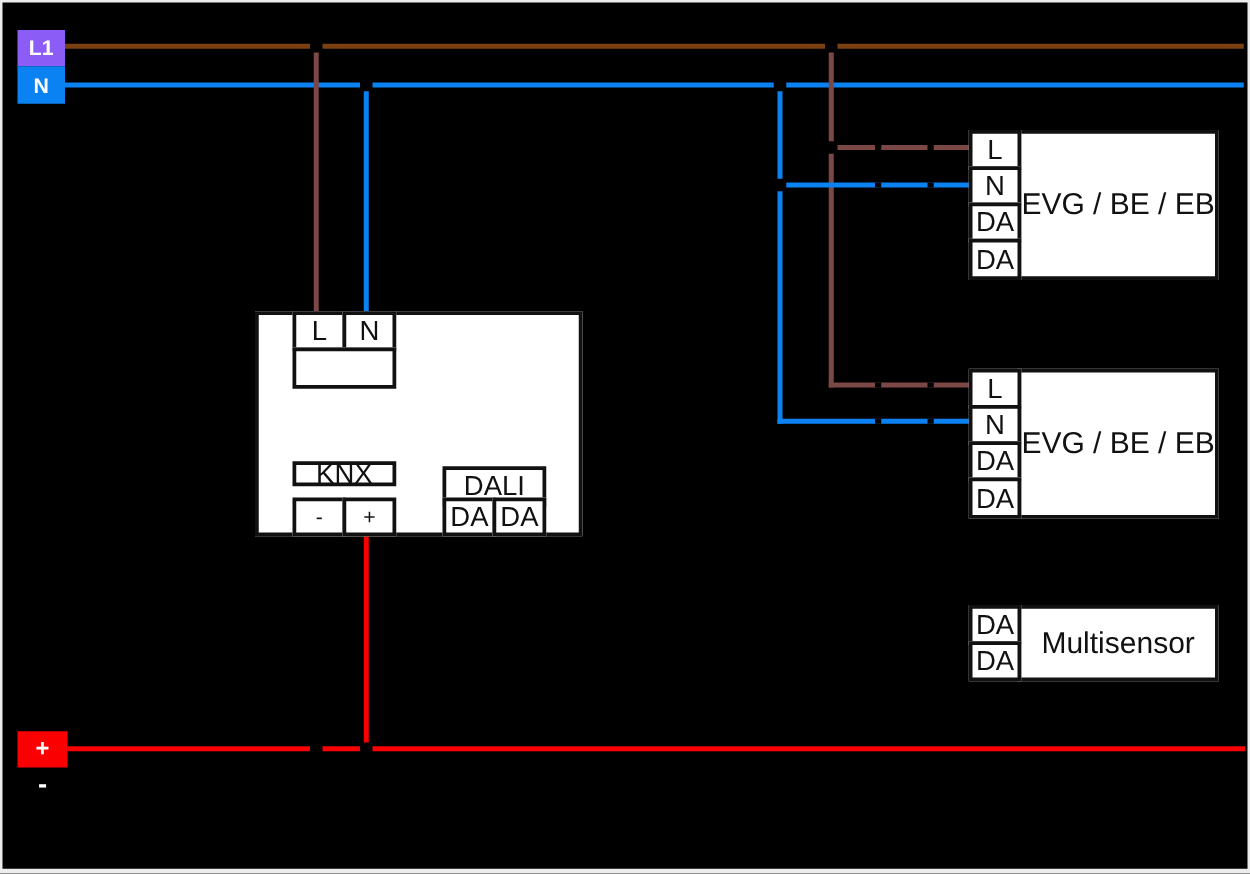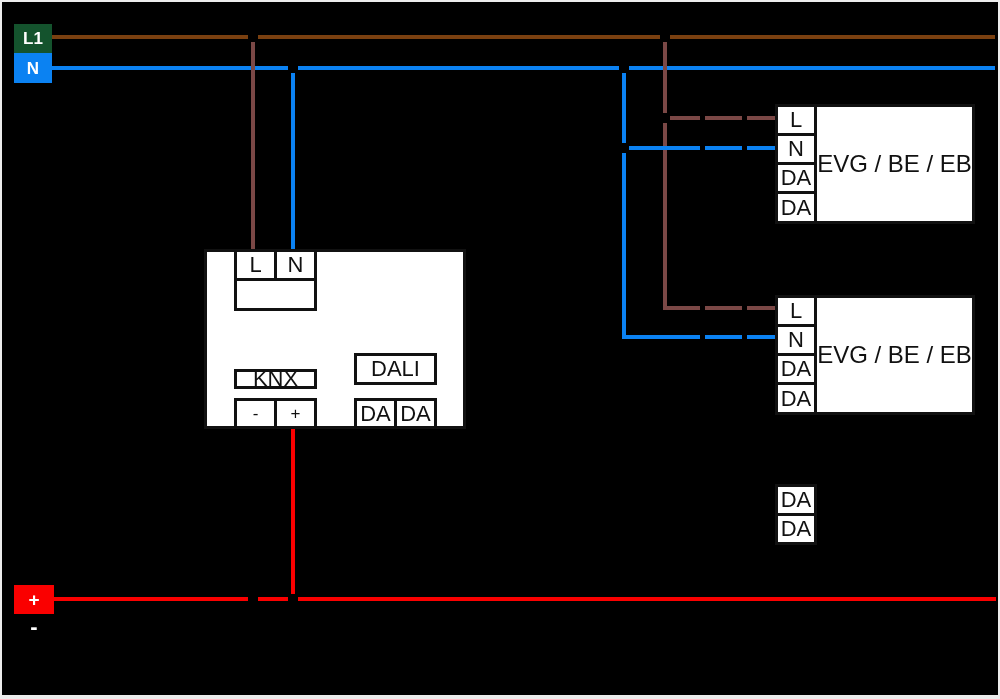--- a/index.html
+++ b/index.html
@@ -32,21 +32,21 @@
   .chip{
     position:absolute;display:flex;align-items:center;justify-content:center;
     color:#fff;font-weight:bold;line-height:1;
   }
 </style>
 </head>
 <body>
 
 <div id="canvas">
 
-  <div class="chip" style="left:12px;top:22px;width:38px;height:29px;background:#14532d;font-size:17px;">L1</div>
+  <div class="chip" style="left:12px;top:22px;width:38px;height:29px;background:#8b5cf6;font-size:17px;">L1</div>
   <div class="chip" style="left:12px;top:51px;width:38px;height:30px;background:#0b82f2;font-size:17px;">N</div>
 
   <div class="wire" style="left:50px;top:33px;width:943px;height:4px;background:#7a4010;"></div>
   <div class="wire" style="left:50px;top:64px;width:943px;height:4px;background:#0b82f2;"></div>
 
   <div class="chip" style="left:12px;top:583px;width:40px;height:29px;background:#fa0000;font-size:19px;">+</div>
   <div class="chip" style="left:12px;top:612px;width:40px;height:26px;font-size:22px;">-</div>
   <div class="wire" style="left:52px;top:595px;width:942px;height:4px;background:#fa0000;"></div>
 
   <div class="wire" style="left:249px;top:37px;width:4px;height:210px;background:#7b4846;"></div>
@@ -78,32 +78,33 @@
   <div class="tick" style="left:698px;top:333px;width:5px;height:4px;"></div>
   <div class="tick" style="left:740px;top:333px;width:5px;height:4px;"></div>
 
   <div class="bigbox" style="left:202px;top:247px;width:262px;height:180px;"></div>
   <div class="cell" style="left:232px;top:247px;width:43px;height:32px;">L</div>
   <div class="cell" style="left:272px;top:247px;width:43px;height:32px;">N</div>
   <div class="cell" style="left:232px;top:276px;width:83px;height:33px;"></div>
   <div class="cell" style="left:232px;top:367px;width:83px;height:20px;">KNX</div>
   <div class="cell small" style="left:232px;top:396px;width:43px;height:31px;">-</div>
   <div class="cell small" style="left:272px;top:396px;width:43px;height:31px;">+</div>
-  <div class="cell" style="left:352px;top:351px;width:83px;height:32px;text-align:right;">DALI</div>
+  <div class="cell" style="left:352px;top:371px;width:83px;height:32px;text-align:right;">DALI</div>
   <div class="cell" style="left:352px;top:396px;width:43px;height:31px;">DA</div>
   <div class="cell" style="left:392px;top:396px;width:43px;height:31px;">DA</div>
 
   <div class="bigbox" style="left:812px;top:102px;width:161px;height:120px;">EVG / BE / EB</div>
   <div class="cell" style="left:773px;top:102px;width:42px;height:32px;">L</div>
   <div class="cell" style="left:773px;top:131px;width:42px;height:32px;">N</div>
   <div class="cell" style="left:773px;top:160px;width:42px;height:32px;">DA</div>
   <div class="cell" style="left:773px;top:189px;width:42px;height:33px;">DA</div>
 
   <div class="bigbox" style="left:812px;top:293px;width:161px;height:120px;">EVG / BE / EB</div>
   <div class="cell" style="left:773px;top:293px;width:42px;height:32px;">L</div>
   <div class="cell" style="left:773px;top:322px;width:42px;height:32px;">N</div>
   <div class="cell" style="left:773px;top:351px;width:42px;height:32px;">DA</div>
   <div class="cell" style="left:773px;top:380px;width:42px;height:33px;">DA</div>
 
+  <div class="bigbox" style="left:812px;top:482px;width:161px;height:61px;">Multisensor</div>
   <div class="cell" style="left:773px;top:482px;width:42px;height:32px;">DA</div>
   <div class="cell" style="left:773px;top:511px;width:42px;height:32px;">DA</div>
 
 </div>
 
 </body></html>

